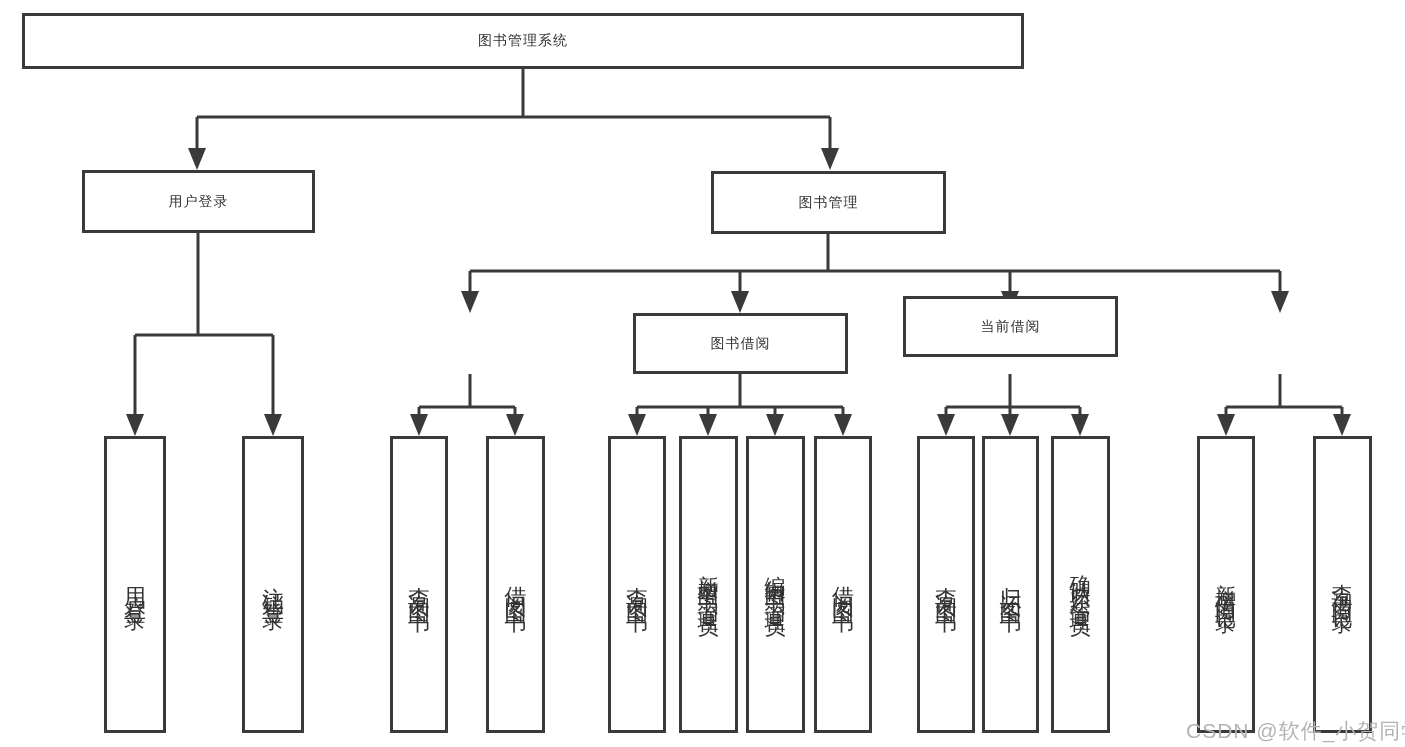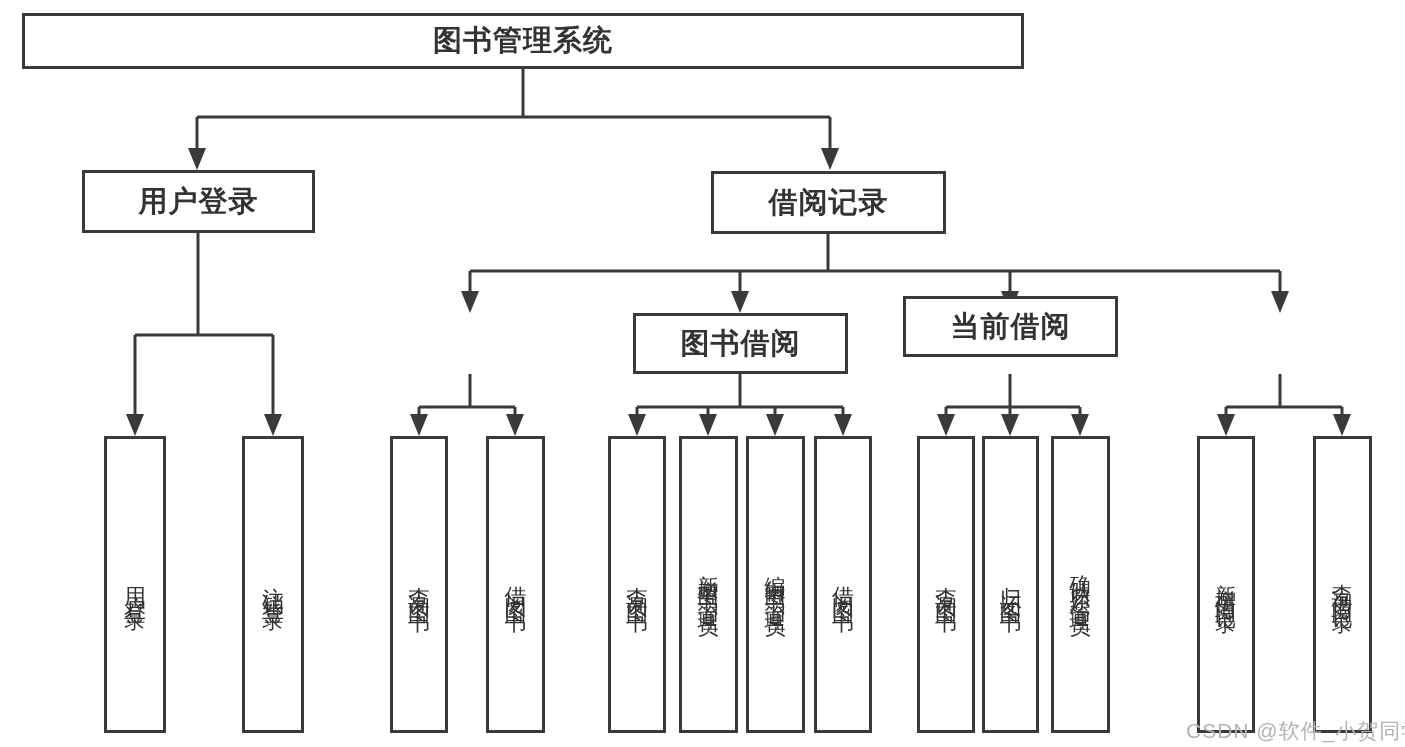--- a/index.html
+++ b/index.html
@@ -26,23 +26,22 @@
     box-sizing: border-box;
     background: #ffffff;
     border: 3px solid #3a3a3a;
     display: flex;
     align-items: center;
     justify-content: center;
     color: #333333;
     text-align: center;
   }
   .hbox {
-    font-size: 29px;
+    font-size: 14px;
     letter-spacing: 1px;
-    font-weight: bold;
   }
   .vbox {
     font-size: 22px;
   }
   .vbox .vtext {
     writing-mode: vertical-rl;
     text-orientation: mixed;
     letter-spacing: 8px;
     line-height: 1;
     white-space: nowrap;
@@ -137,21 +136,21 @@
   </svg>
 
   <div class="box hbox" style="left:22px;top:13px;width:1002px;height:56px;">
     <span>图书管理系统</span>
   </div>
 
   <div class="box hbox" style="left:82px;top:170px;width:233px;height:63px;">
     <span>用户登录</span>
   </div>
   <div class="box hbox" style="left:711px;top:171px;width:235px;height:63px;">
-    <span>借阅记录</span>
+    <span>图书管理</span>
   </div>
 
   <div class="box hbox" style="left:633px;top:313px;width:215px;height:61px;align-items:center;">
     <span>图书借阅</span>
   </div>
   <div class="box hbox" style="left:903px;top:296px;width:215px;height:61px;">
     <span>当前借阅</span>
   </div>
 
   <div class="box vbox" style="left:104px;top:436px;width:62px;height:297px;">

